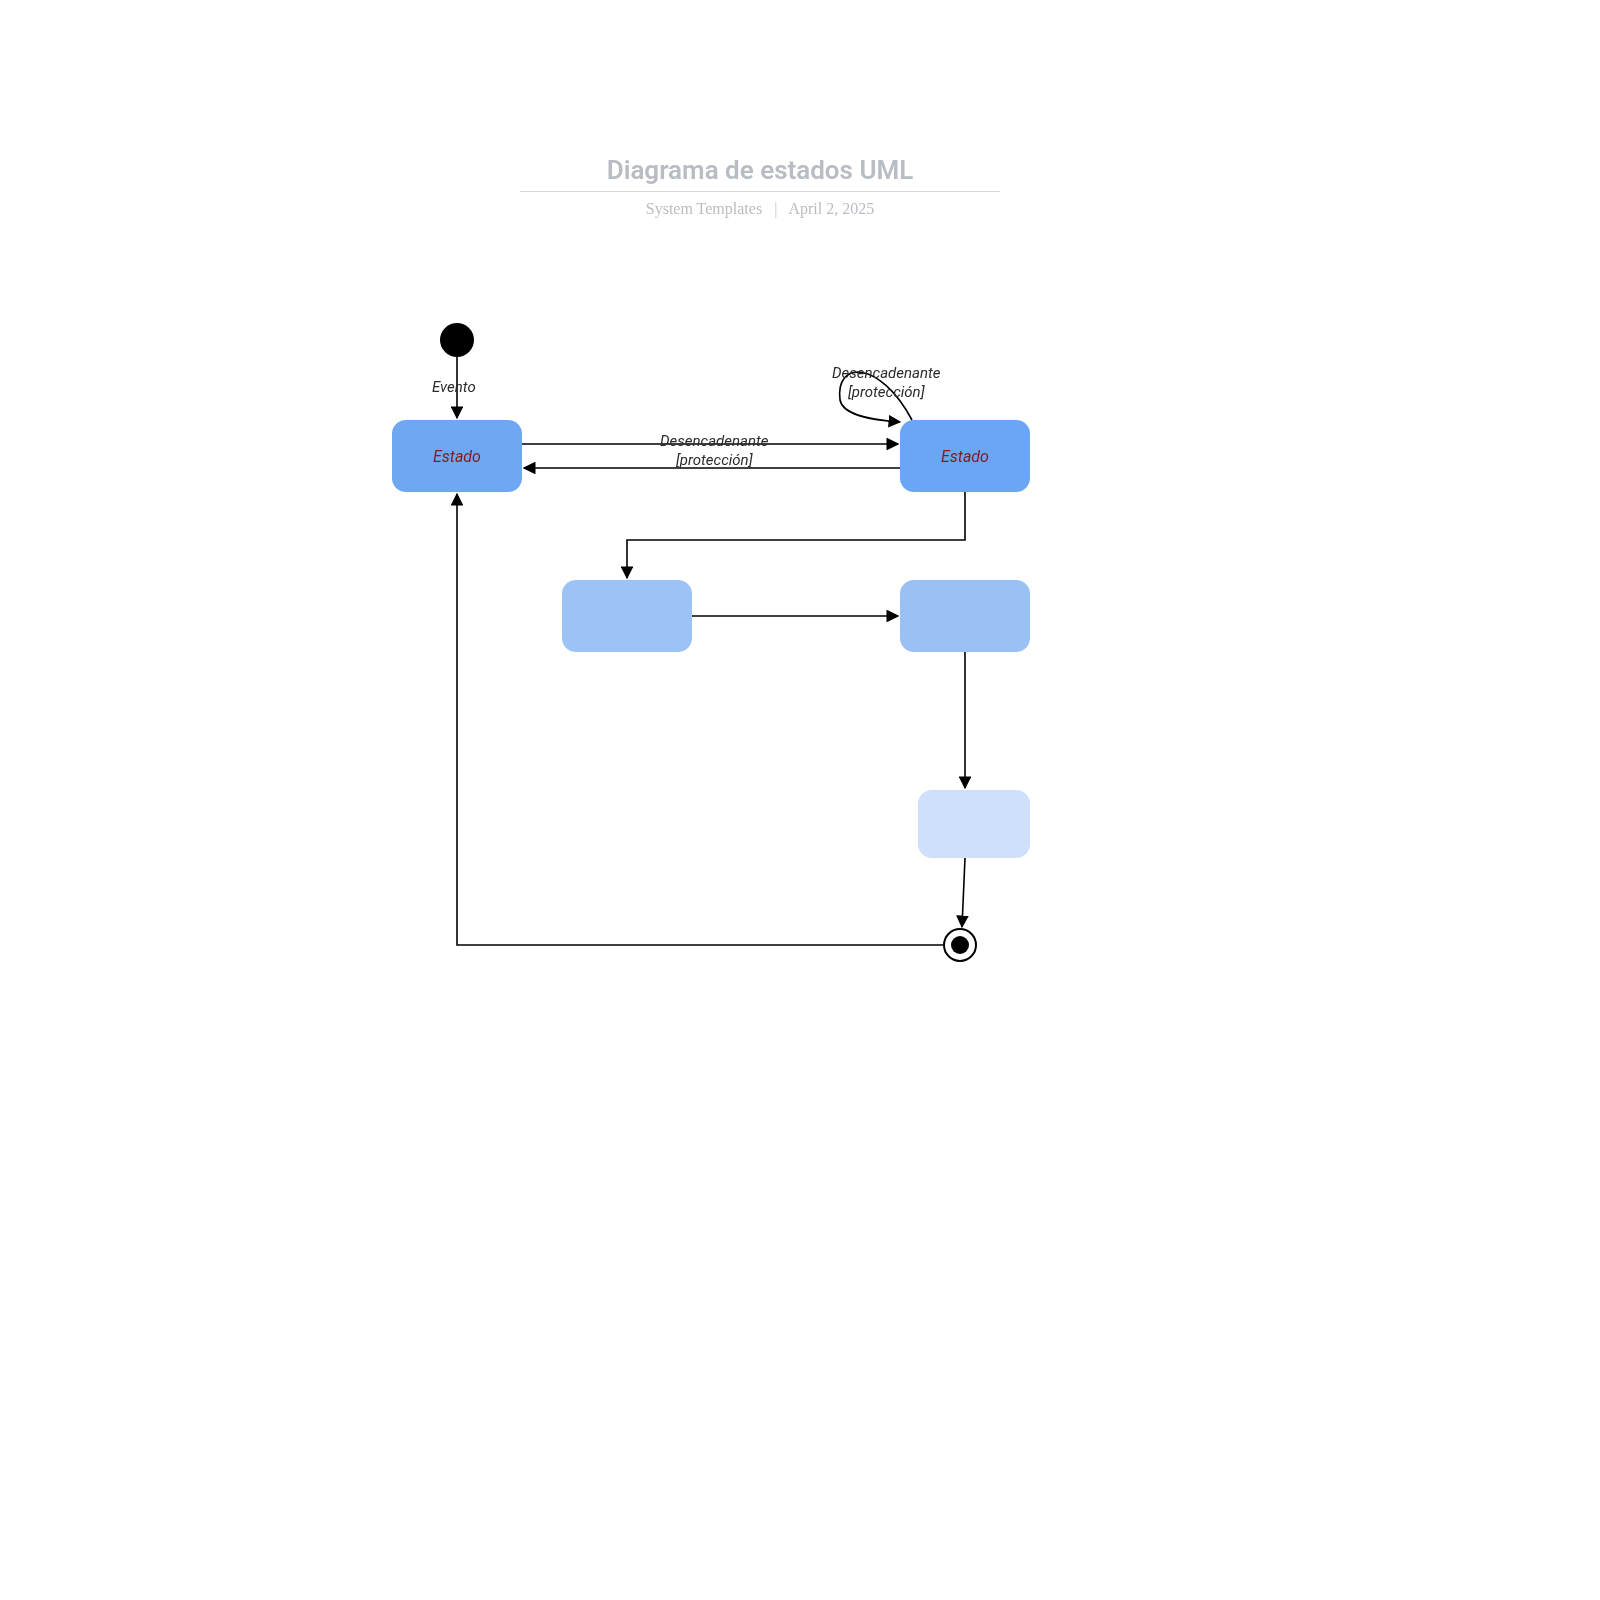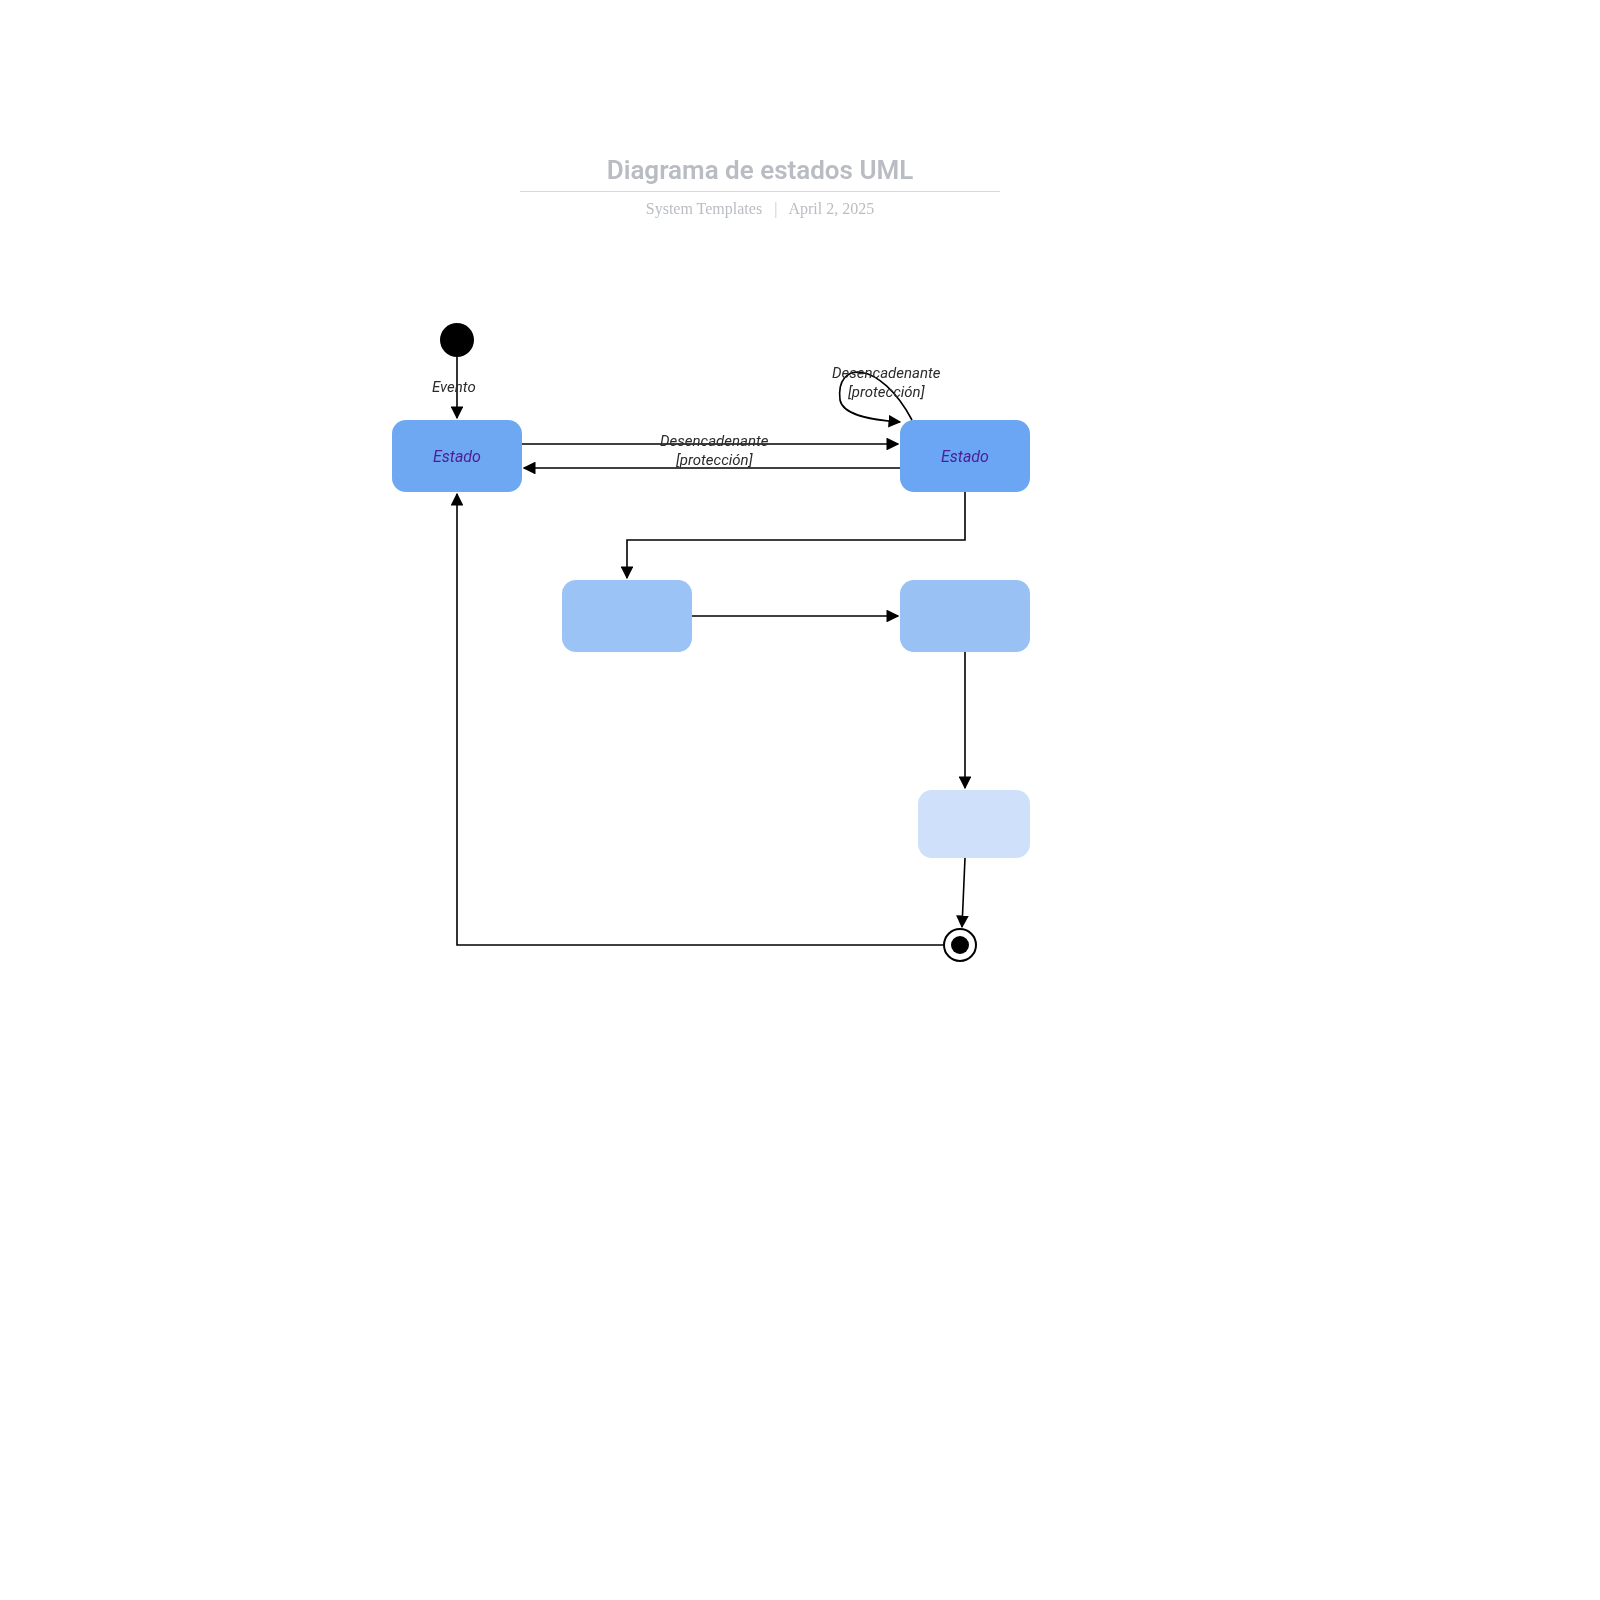--- a/index.html
+++ b/index.html
@@ -42,21 +42,21 @@
     color: #c7cacd;
   }
   .state {
     position: absolute;
     border-radius: 14px;
     display: flex;
     align-items: center;
     justify-content: center;
     font-size: 16px;
     font-style: italic;
-    color: #4c1d95;
+    color: #7f1d1d;
     box-sizing: border-box;
   }
   .state.blue1 { background: #6ea8f2; }
   .state.blue2 { background: #6aa6f3; }
   .state.blue3 { background: #9cc3f5; }
   .state.blue4 { background: #99c1f4; }
   .state.blue5 { background: #cfe0fa; }
   svg.overlay {
     position: absolute;
     left: 0;

